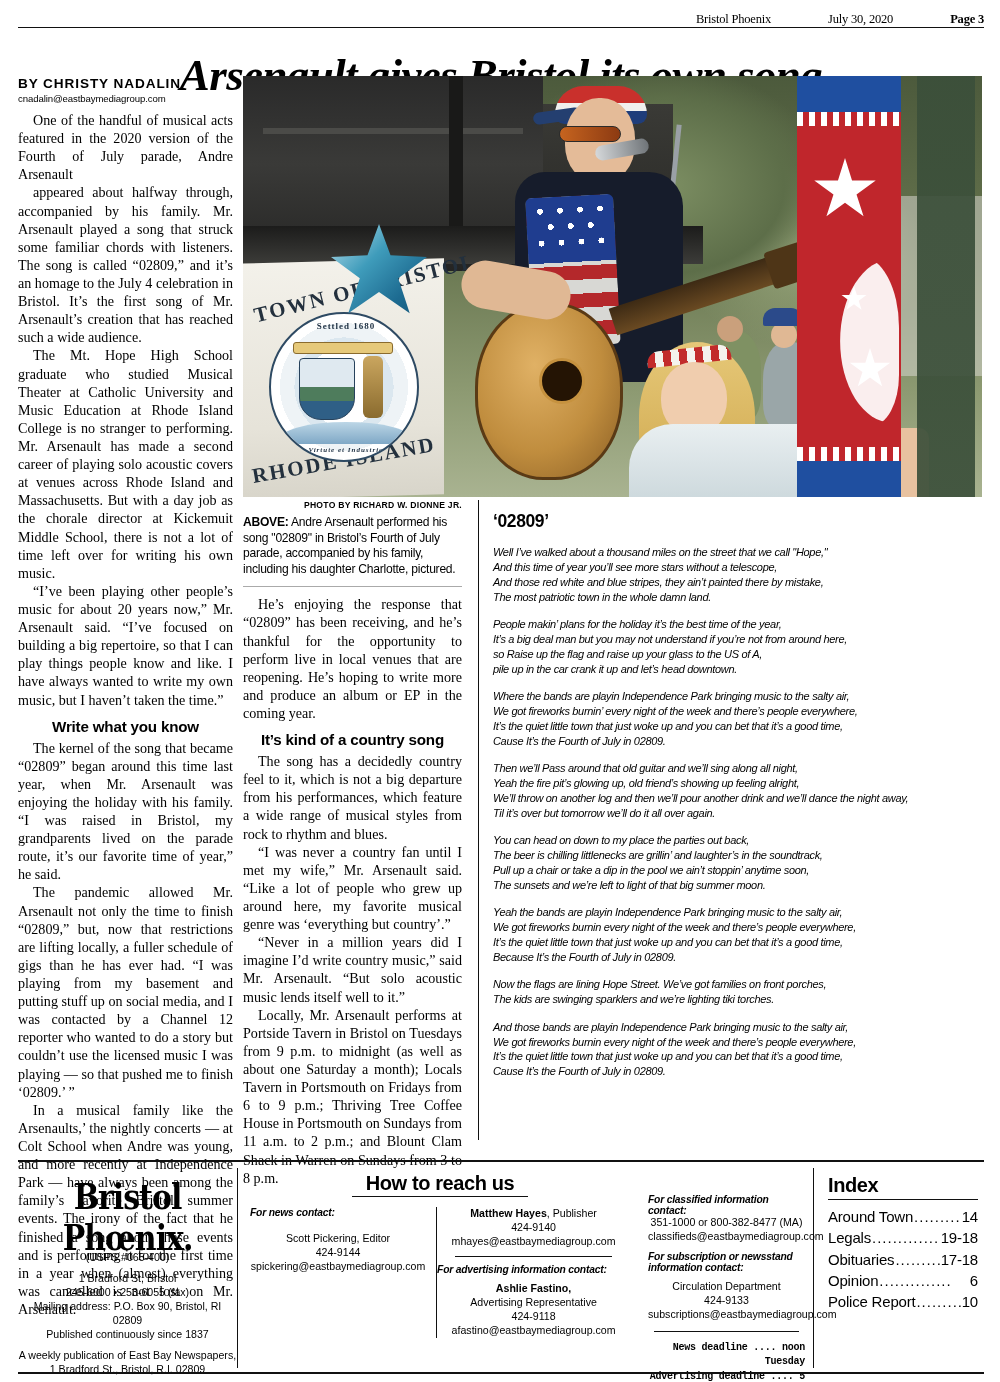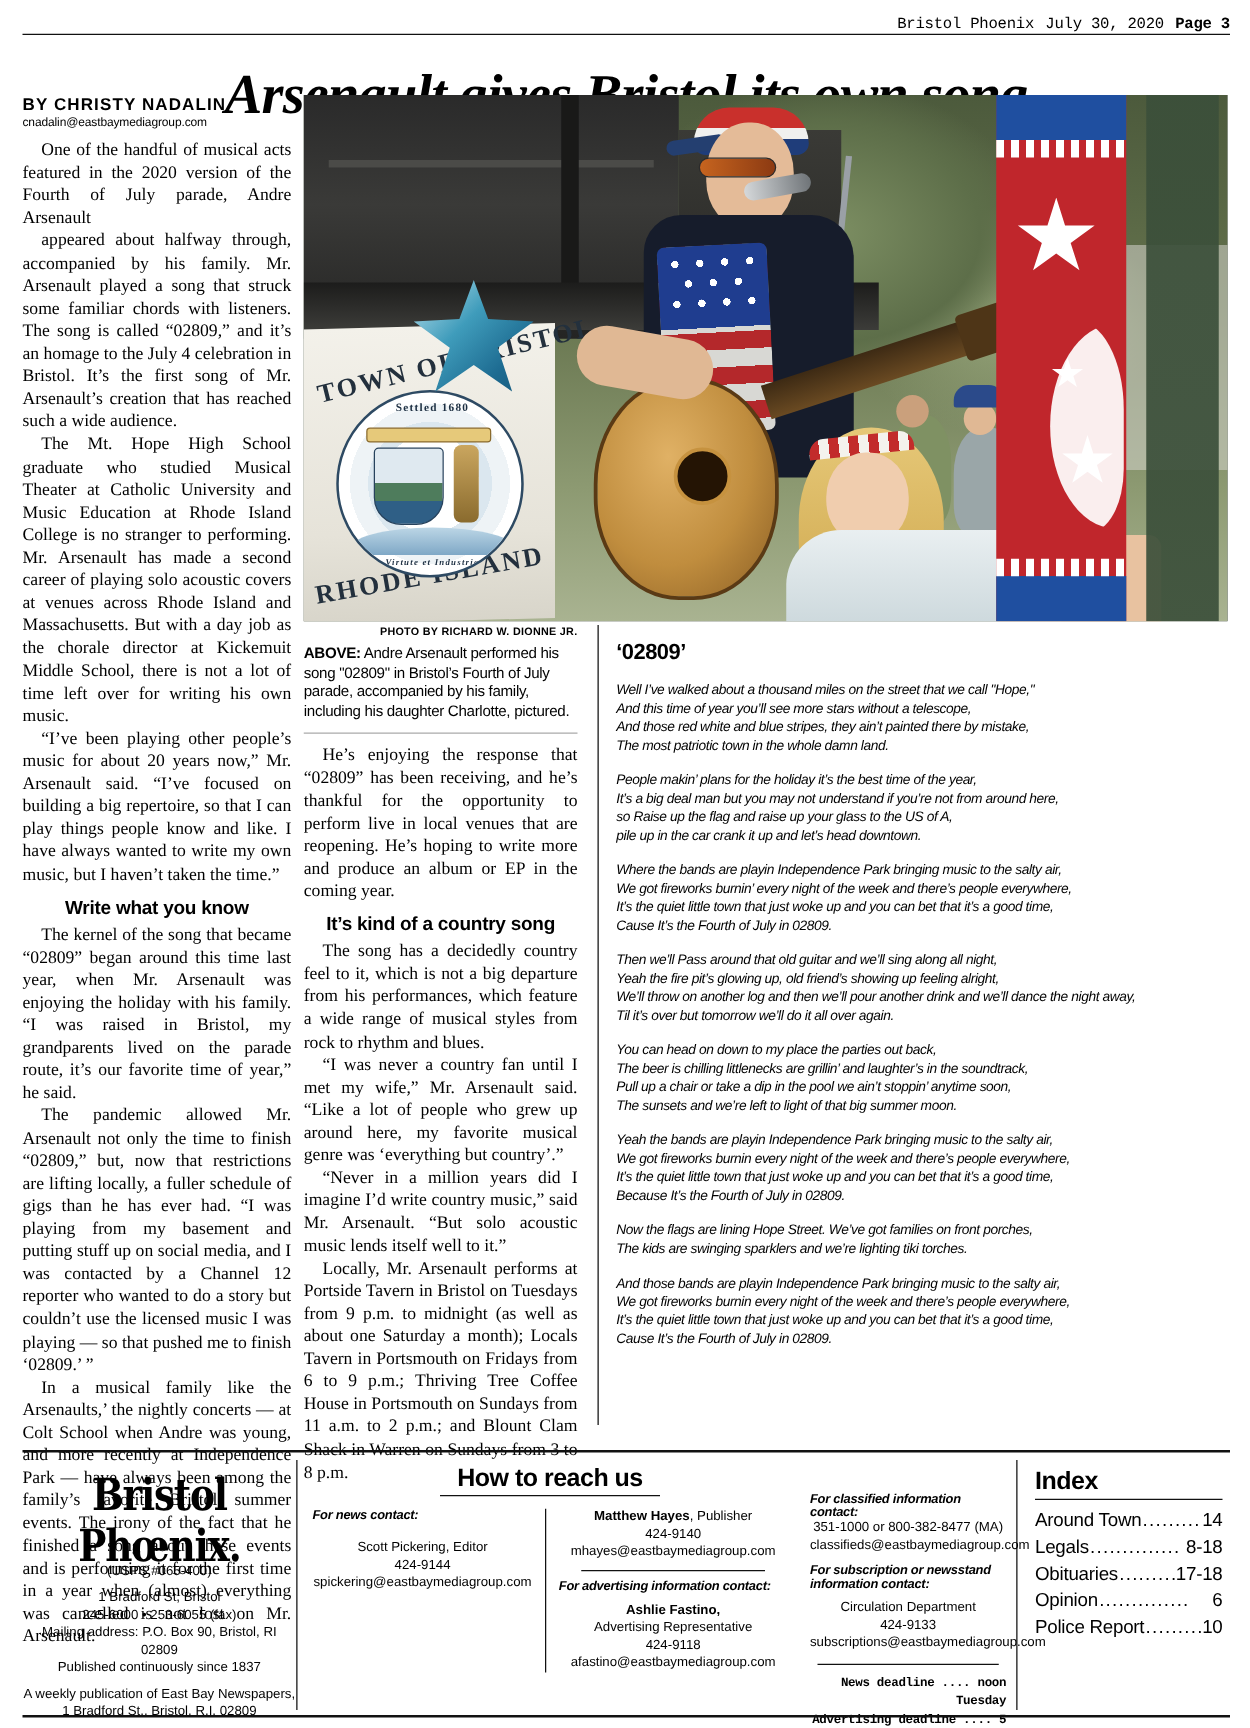--- a/index.html
+++ b/index.html
@@ -21,24 +21,25 @@
     top: 6px; left: 18px; right: 16px;
     height: 22px;
     display: flex;
     align-items: flex-end;
     justify-content: flex-end;
     gap: 9px;
     border-bottom: 1.6px solid #111;
     padding-bottom: 2px;
   }
   .page-head .ph-item {
-    font-family: Liberation Mono, monospace;
+    font-family: Liberation Serif, serif;
     font-size: 12.5px;
     letter-spacing: -0.2px;
     line-height: 1;
+    margin-left: 48px;
   }
   .page-head .ph-page { font-weight: bold; }
 
   
   .headline {
     position: absolute;
     top: 22px; left: 18px; right: 16px;
     text-align: center;
     font-family: "Liberation Serif", serif;
     font-style: italic;
@@ -399,21 +400,21 @@
   }
   .reach-title {
     font-family:"Liberation Sans", sans-serif;
     font-weight:bold; font-size:20px; text-align:center;
     letter-spacing:-0.4px;
     border-bottom:1.5px solid #111;
     padding-bottom:1px; margin:0 auto 10px; width:176px;
   }
   .reach-body { display:flex; gap:10px; }
   .reach-left { width:178px; }
-  .reach-right { width:196px; border-left:1.1px solid #111; padding-left:10px; }
+  .reach-right { width:196px; border-left:1.1px solid #111; }
   .lbl-ital {
     font-family:"Liberation Sans", sans-serif;
     font-style:italic; font-weight:bold; font-size:10.3px;
     letter-spacing:-0.2px;
   }
   .ctr { text-align:center; }
   .hr-thin { border-top:1.1px solid #111; margin:7px 18px; }
 
   .f-col-class {
     width:176px; padding:26px 8px 0 10px;
@@ -645,21 +646,21 @@
   <div class="f-col-index">
     <div class="index-title">Index</div>
     <div class="index-row">
       <span>Around Town</span>
       <span class="index-dots">..............</span>
       <span>14</span>
     </div>
     <div class="index-row">
       <span>Legals </span>
       <span class="index-dots">..............</span>
-      <span>8-18</span>
+      <span>19-18</span>
     </div>
     <div class="index-row">
       <span>Obituaries</span>
       <span class="index-dots">..............</span>
       <span>17-18</span>
     </div>
     <div class="index-row">
       <span>Opinion </span>
       <span class="index-dots">..............</span>
       <span>6</span>

